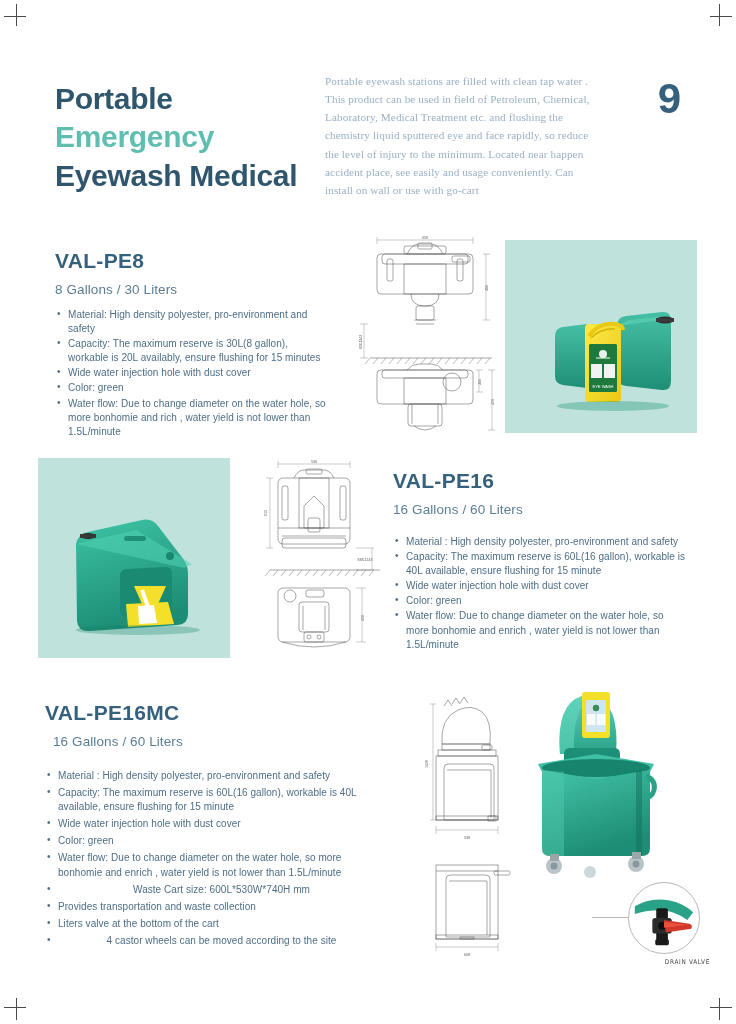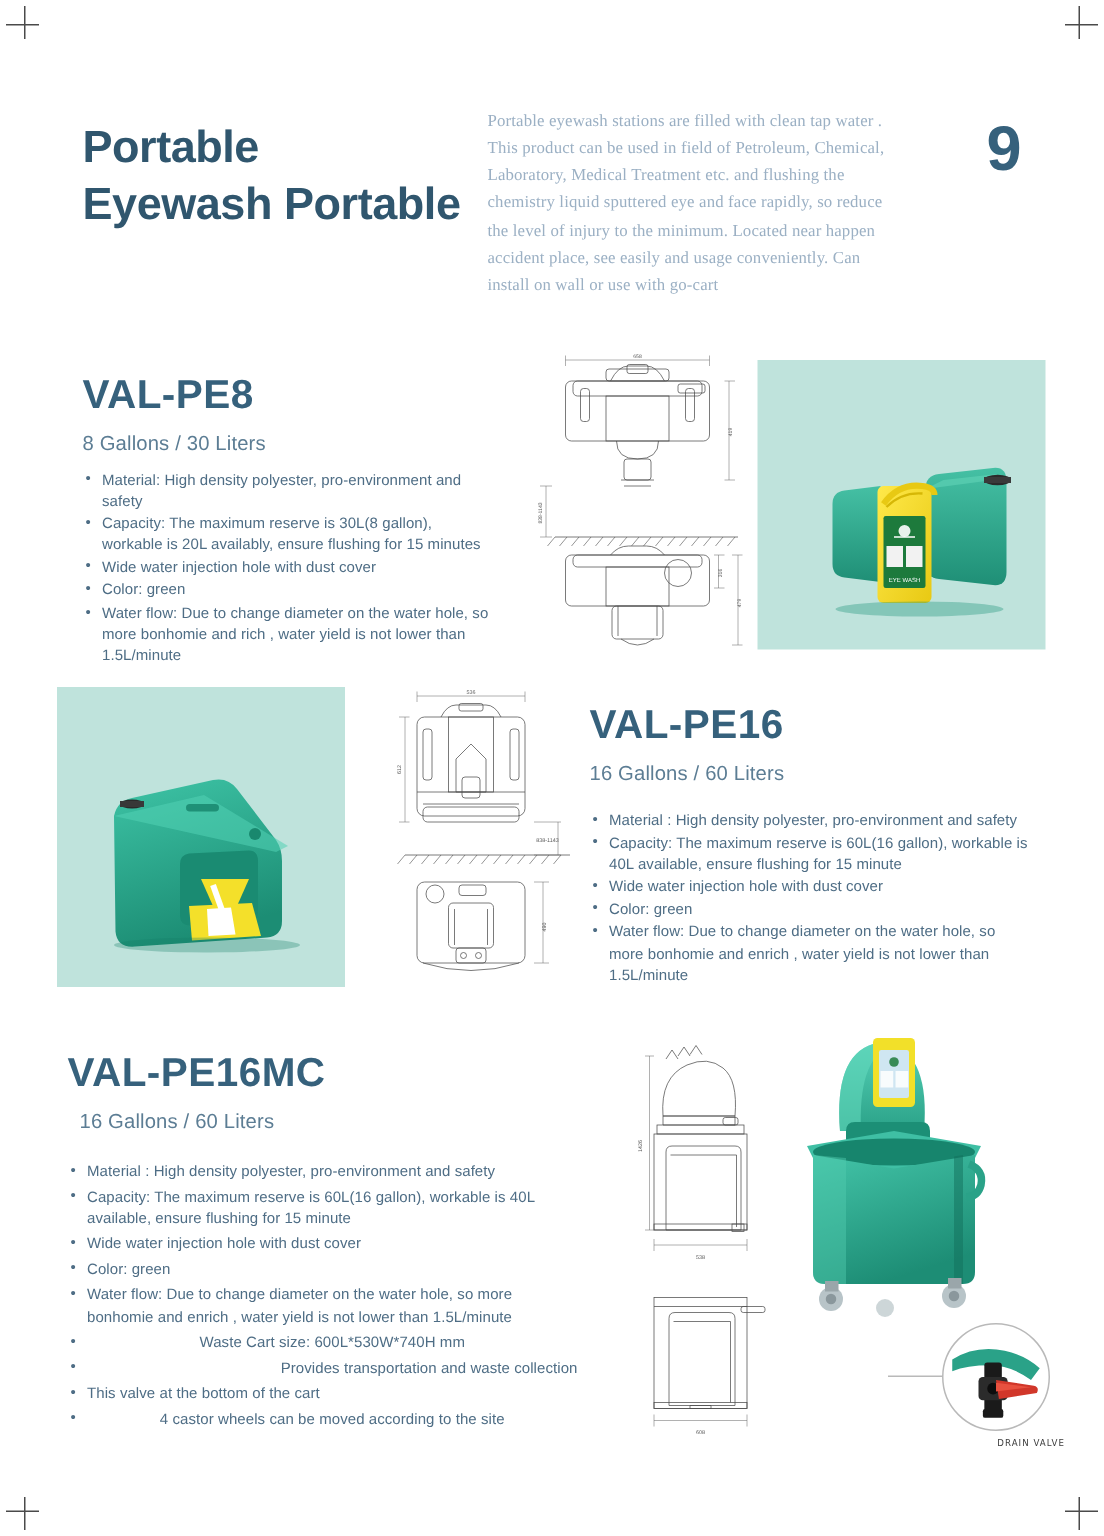--- a/index.html
+++ b/index.html
@@ -33,21 +33,21 @@
   }
 
   
   #page-number {
     position:absolute; right:55px; top:78px;
     font-size:42px; font-weight:bold; color:#36617c; line-height:1;
   }
 
   
   .prod-model {
-    font-size:27px; font-weight:bold; color:#36617c;
+    font-size:21px; font-weight:bold; color:#36617c;
     letter-spacing:0.3px; line-height:1;
   }
   .prod-cap {
     font-size:13.5px; color:#5c7d94; margin-top:12px; line-height:1;
     letter-spacing:0.1px;
   }
   ul.specs { list-style:none; margin-top:11px; }
   ul.specs li {
     position:relative; padding-left:13px; margin-bottom:1px;
     font-size:10px; line-height:1.42; color:#4e6d85;
@@ -88,21 +88,22 @@
   <div class="crop h" style="left:4px;top:16px;"></div>
   <div class="crop v" style="left:719px;top:4px;"></div>
   <div class="crop h" style="left:710px;top:16px;"></div>
   <div class="crop v" style="left:16px;top:998px;"></div>
   <div class="crop h" style="left:4px;top:1007px;"></div>
   <div class="crop v" style="left:719px;top:998px;"></div>
   <div class="crop h" style="left:710px;top:1007px;"></div>
 
   <div id="title-block">
     <div class="title-line">Portable</div>
-    <div class="title-line">Eyewash Portable</div>
+    <div class="title-line accent">Emergency</div>
+    <div class="title-line">Eyewash Medical</div>
   </div>
 
   <div id="intro">Portable eyewash stations are filled with clean tap water .   This product can be used in field of Petroleum, Chemical, Laboratory, Medical Treatment etc. and flushing the chemistry liquid sputtered eye and face rapidly, so reduce the level of injury to the minimum. Located near happen accident place, see easily and usage conveniently. Can install on wall or use with go-cart</div>
 
   <div id="page-number">9</div>
 
   <div style="position:absolute;left:55px;top:250px;width:275px;">
     <div class="prod-model">VAL-PE8</div>
     <div class="prod-cap">8 Gallons / 30 Liters</div>
     <ul class="specs">
@@ -338,22 +339,22 @@
   <div style="position:absolute;left:45px;top:702px;width:340px;">
     <div class="prod-model">VAL-PE16MC</div>
     <div class="prod-cap" style="margin-left:8px;">16 Gallons / 60 Liters</div>
     <ul class="specs" style="margin-top:20px;">
       <li style="margin-bottom:3px;">Material : High density polyester, pro-environment and safety</li>
       <li style="margin-bottom:3px;">Capacity: The maximum reserve is 60L(16 gallon), workable is 40L available, ensure flushing for 15 minute</li>
       <li style="margin-bottom:3px;">Wide water injection hole with dust cover</li>
       <li style="margin-bottom:3px;">Color: green</li>
       <li style="margin-bottom:3px;">Water flow: Due to change diameter on the water hole, so more bonhomie and enrich , water yield is not lower than 1.5L/minute</li>
       <li style="margin-bottom:3px;text-align:center;">Waste Cart size: 600L*530W*740H mm</li>
-      <li style="margin-bottom:3px;text-align:right;">Provides transportation and waste collection</li>
-      <li style="margin-bottom:3px;">This valve at the bottom of the cart</li>
+      <li style="margin-bottom:3px;">Provides transportation and waste collection</li>
+      <li style="margin-bottom:3px;">Liters valve at the bottom of the cart</li>
       <li style="margin-bottom:3px;text-align:center;">4 castor wheels can be moved according to the site</li>
     </ul>
   </div>
 
   <div class="draw-panel" style="left:420px;top:692px;width:110px;height:160px;">
     <svg viewBox="0 0 110 160" xmlns="http://www.w3.org/2000/svg">
       <g fill="none" stroke="#4d4d4d" stroke-width="0.5">
 
         <path d="M22 52 q-2 -26 16 -34 q14 -6 24 2 q10 8 8 32 z"></path>
         <path d="M22 52 h48 v6 h-48 z"></path>

